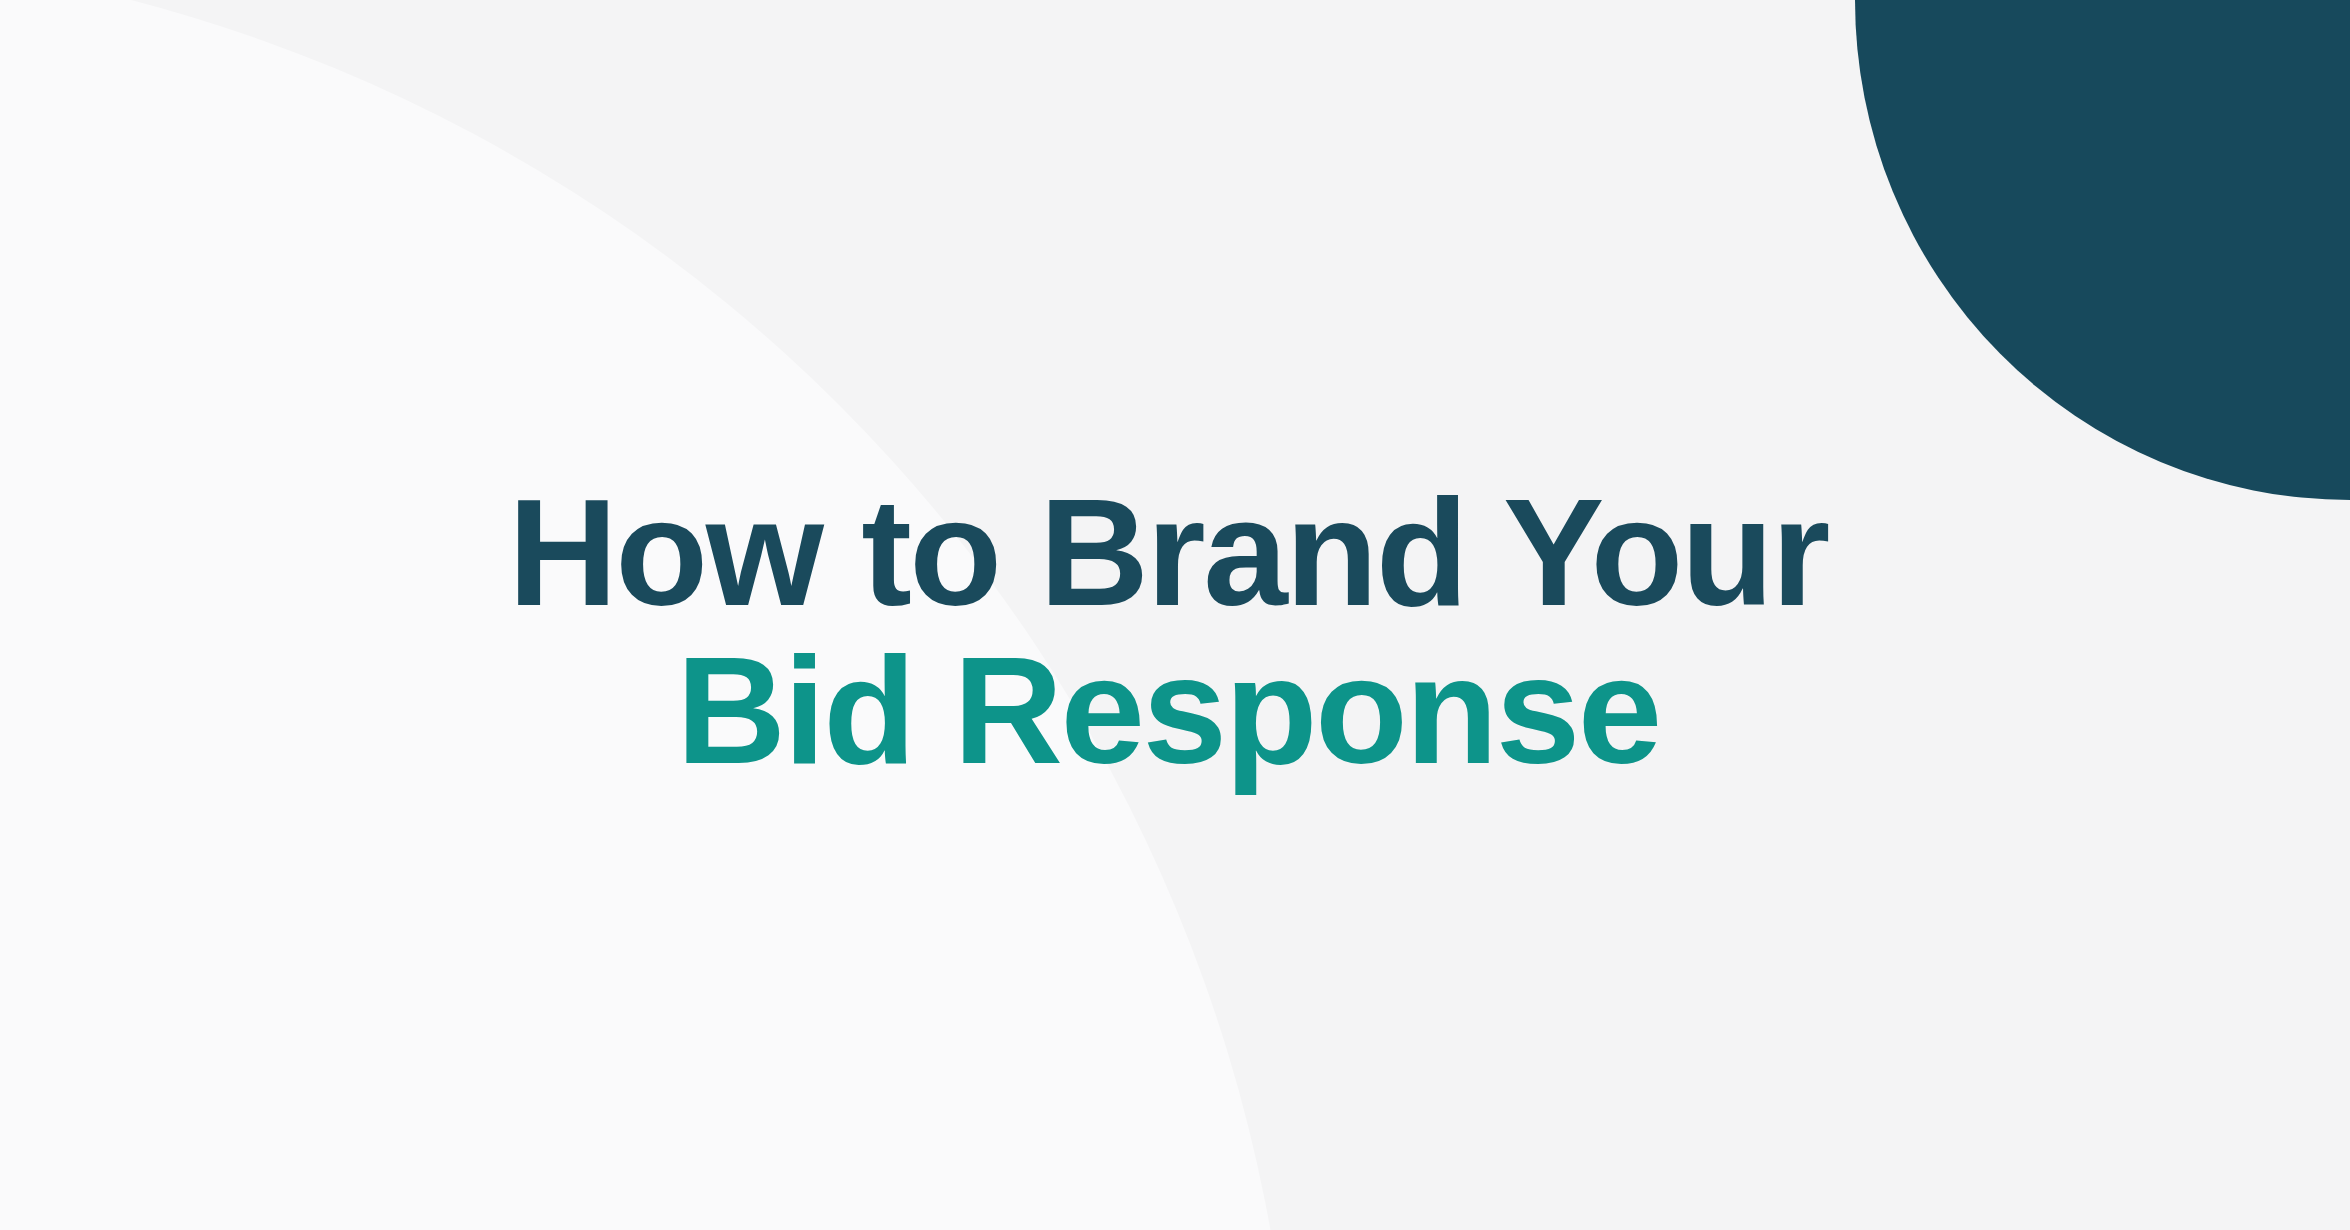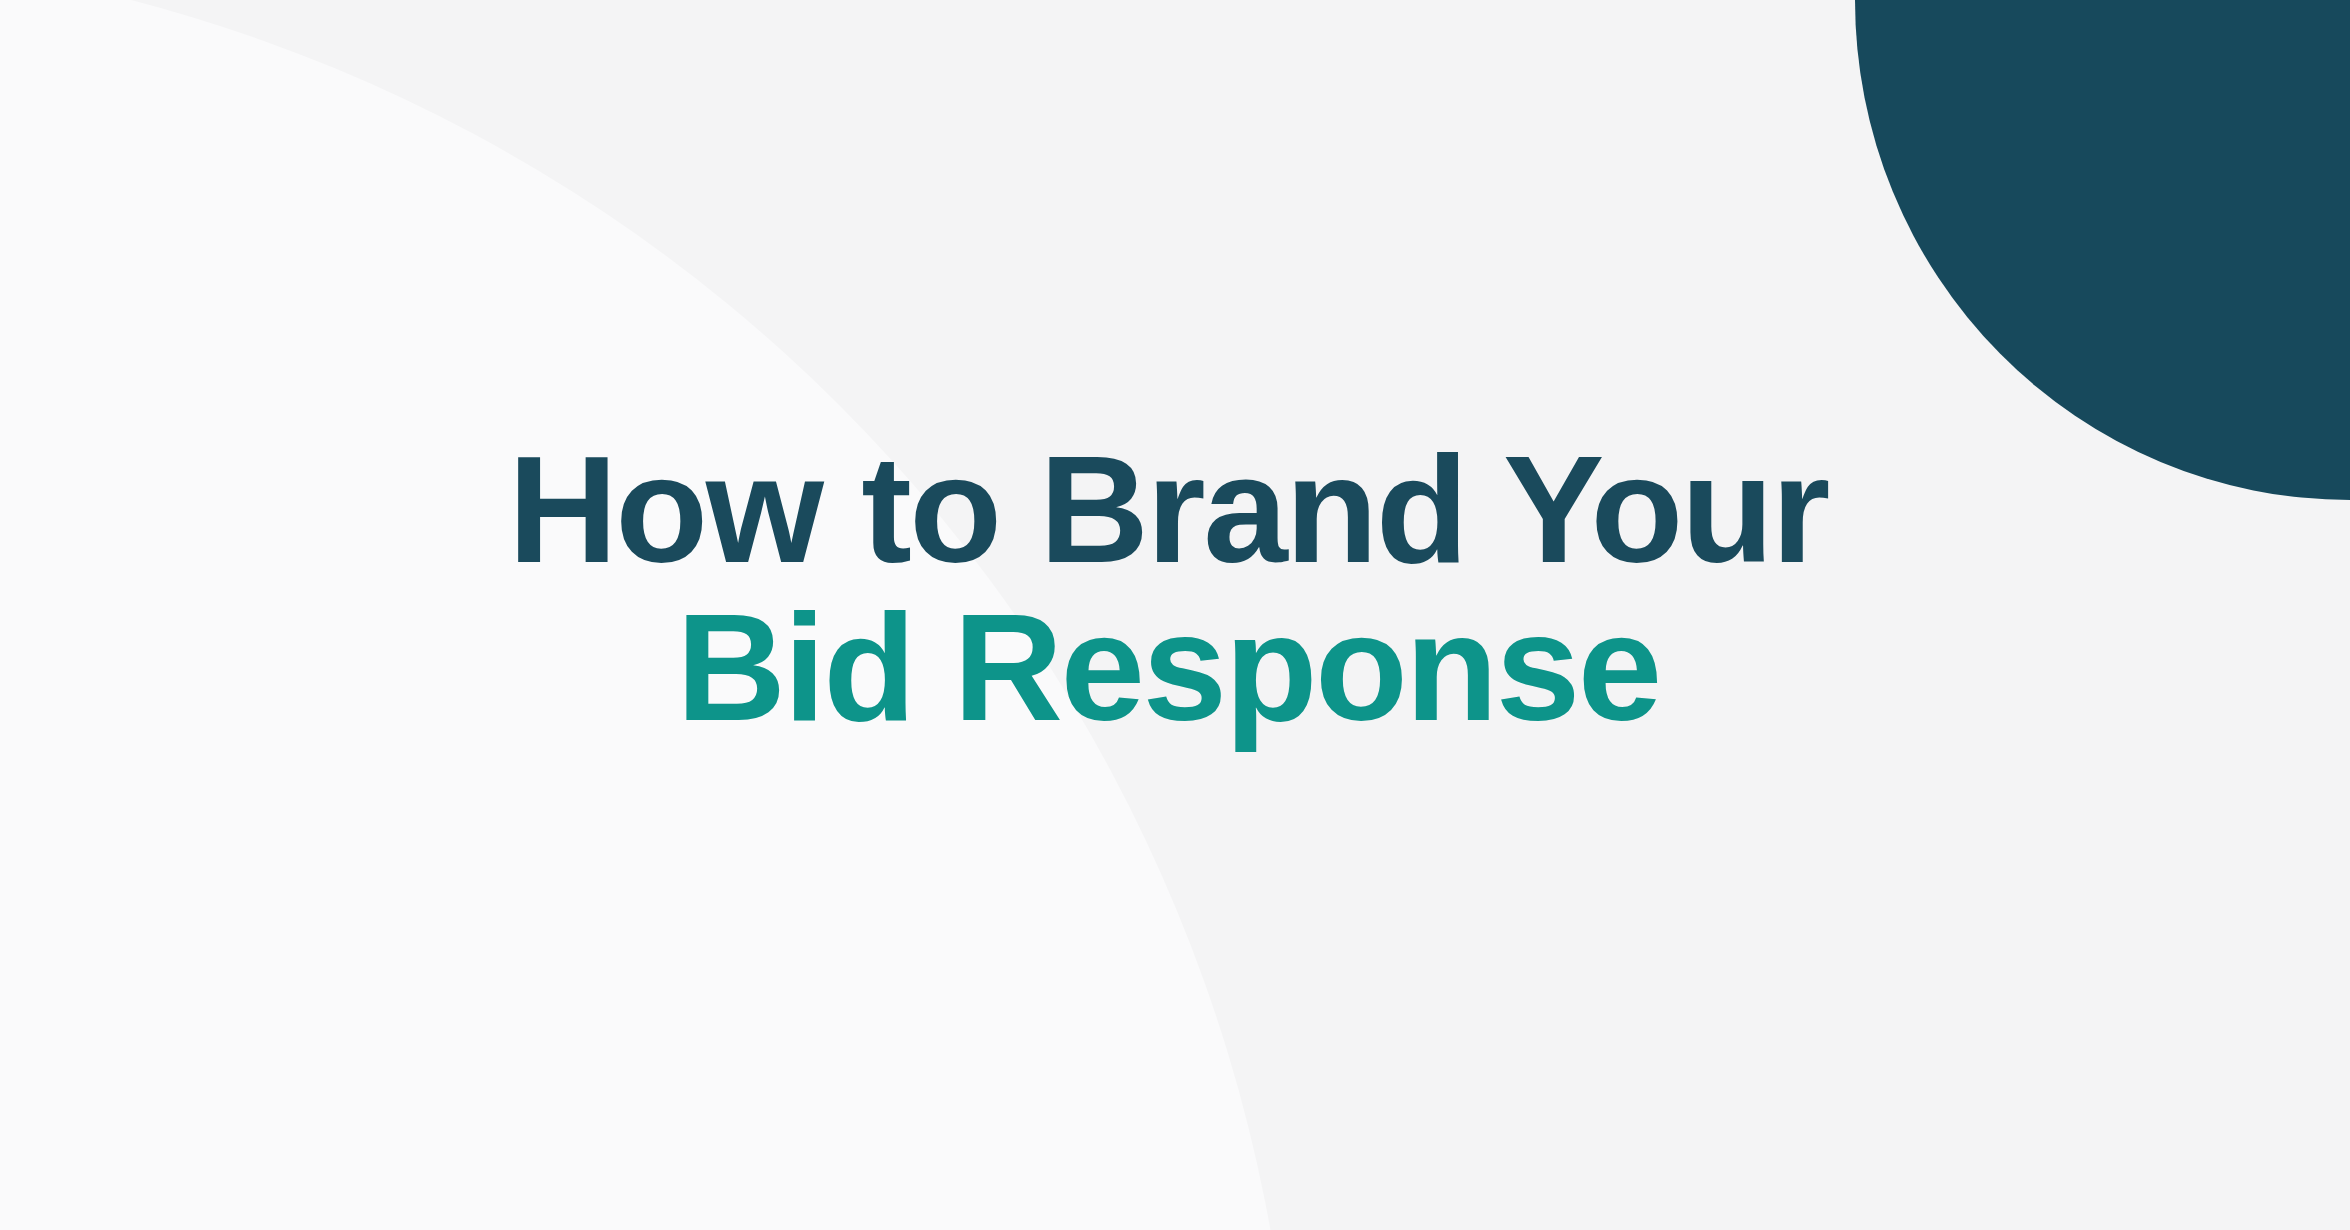--- a/index.html
+++ b/index.html
@@ -29,21 +29,21 @@
     inset: 0;
     width: 100%;
     height: 100%;
     display: block;
   }
 
   
   .headline-block {
     position: absolute;
     left: 0;
-    top: 430px;
+    top: 473px;
     width: 2350px;
     text-align: center;
     z-index: 3;
   }
 
   .headline-line {
     display: block;
     font-family: "Liberation Sans", sans-serif;
     font-weight: 700;
     font-size: 152px;

